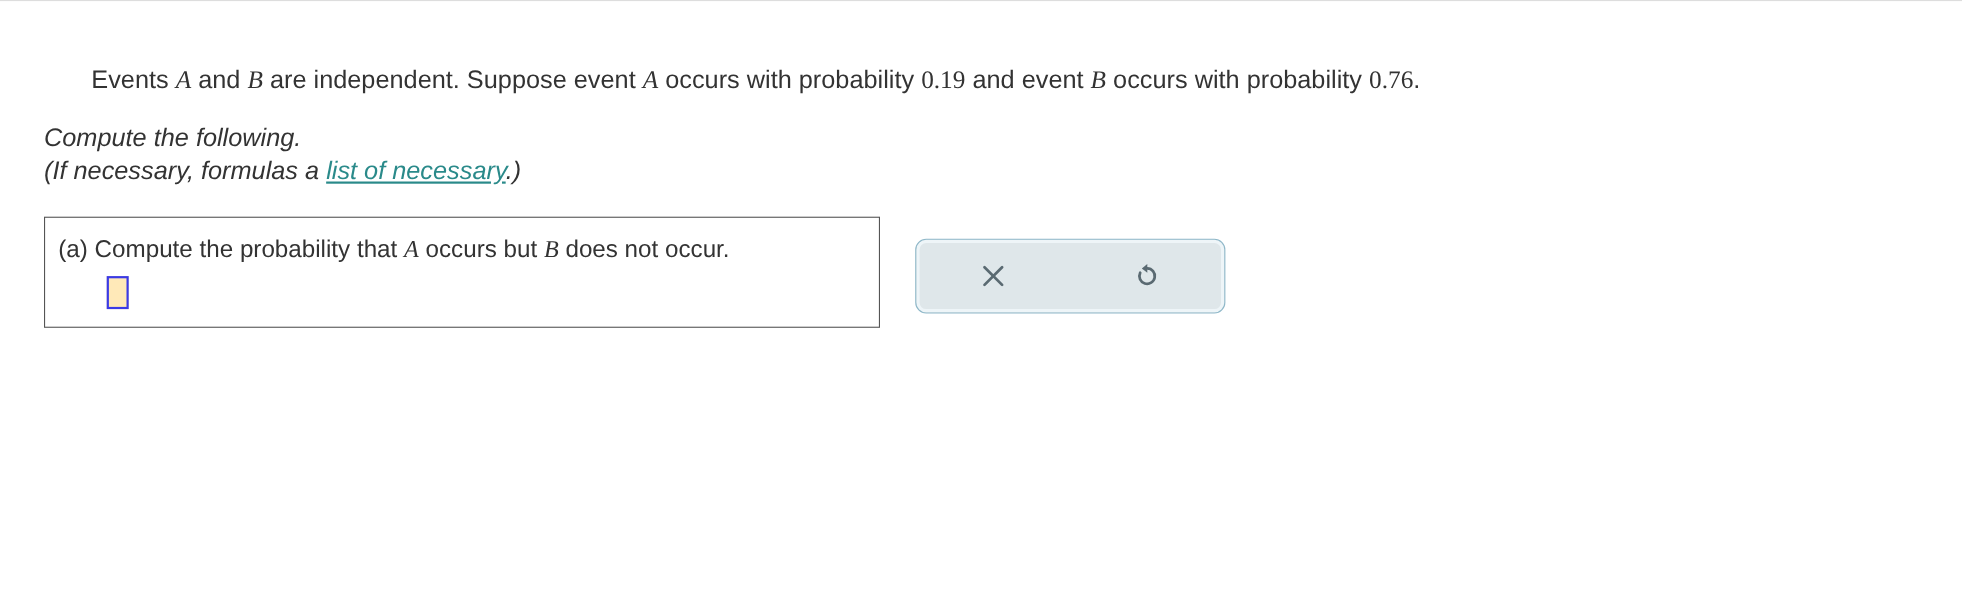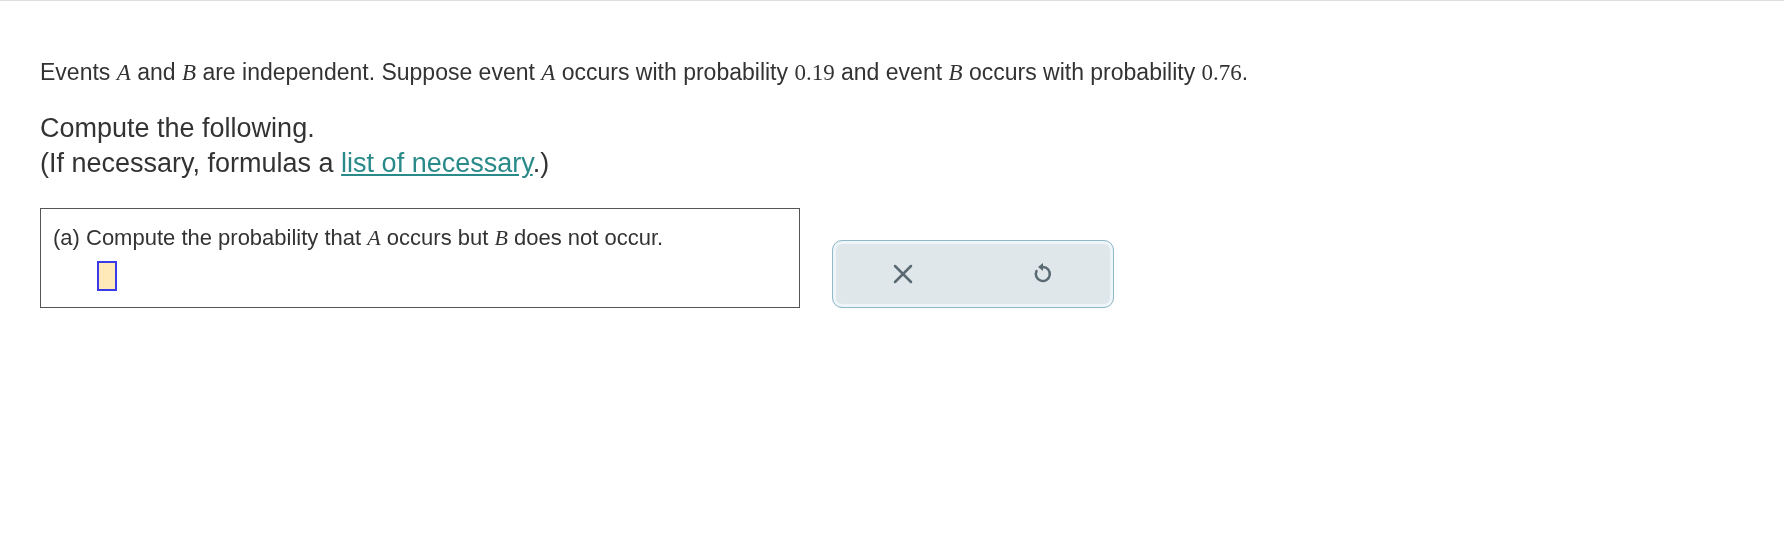--- a/index.html
+++ b/index.html
@@ -12,35 +12,37 @@
   .page {
     width: 1784px;
     box-sizing: border-box;
     border-top: 1px solid #ddd;
     padding: 55px 40px 30px 40px;
   }
   .intro {
     font-size: 23px;
     line-height: 1.45;
     margin-bottom: 22px;
+    margin-left: 43px;
   }
   .mi { font-family: "Times New Roman", Times, serif; font-style: italic; }
   .mn { font-family: "Times New Roman", Times, serif; }
   .instructions {
-    font-size: 27px;
+    font-size: 23px;
     line-height: 1.3;
     margin-bottom: 26px;
+    font-style: italic;
   }
   a.formula-link {
     color: #2a8a8a;
     text-decoration: underline;
   }
   .work-row {
     display: flex;
-    align-items: flex-end;
+    align-items: center;
     gap: 32px;
   }
   .qbox {
     border: 1px solid #555;
     padding: 0;
     width: 760px;
     box-sizing: border-box;
   }
   .part {
     padding: 14px 12px 6px 12px;

